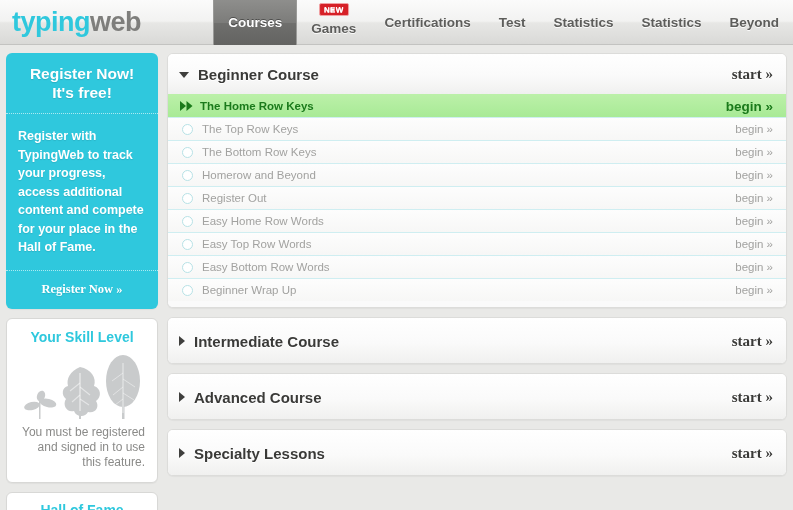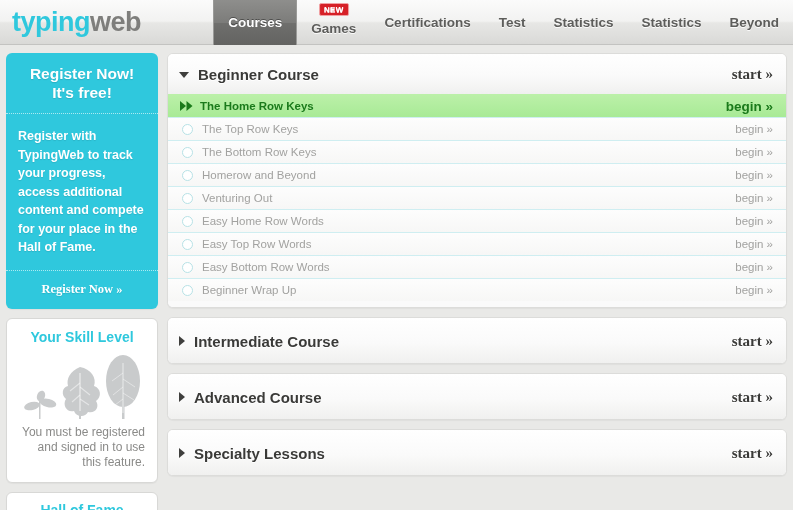--- a/index.html
+++ b/index.html
@@ -367,21 +367,21 @@
             <span class="lesson-name">The Bottom Row Keys</span>
             <a class="lesson-begin">begin »</a>
           </div>
           <div class="lesson">
             <span class="lesson-radio"></span>
             <span class="lesson-name">Homerow and Beyond</span>
             <a class="lesson-begin">begin »</a>
           </div>
           <div class="lesson">
             <span class="lesson-radio"></span>
-            <span class="lesson-name">Venturing Out</span>
+            <span class="lesson-name">Register Out</span>
             <a class="lesson-begin">begin »</a>
           </div>
           <div class="lesson">
             <span class="lesson-radio"></span>
             <span class="lesson-name">Easy Home Row Words</span>
             <a class="lesson-begin">begin »</a>
           </div>
           <div class="lesson">
             <span class="lesson-radio"></span>
             <span class="lesson-name">Easy Top Row Words</span>

